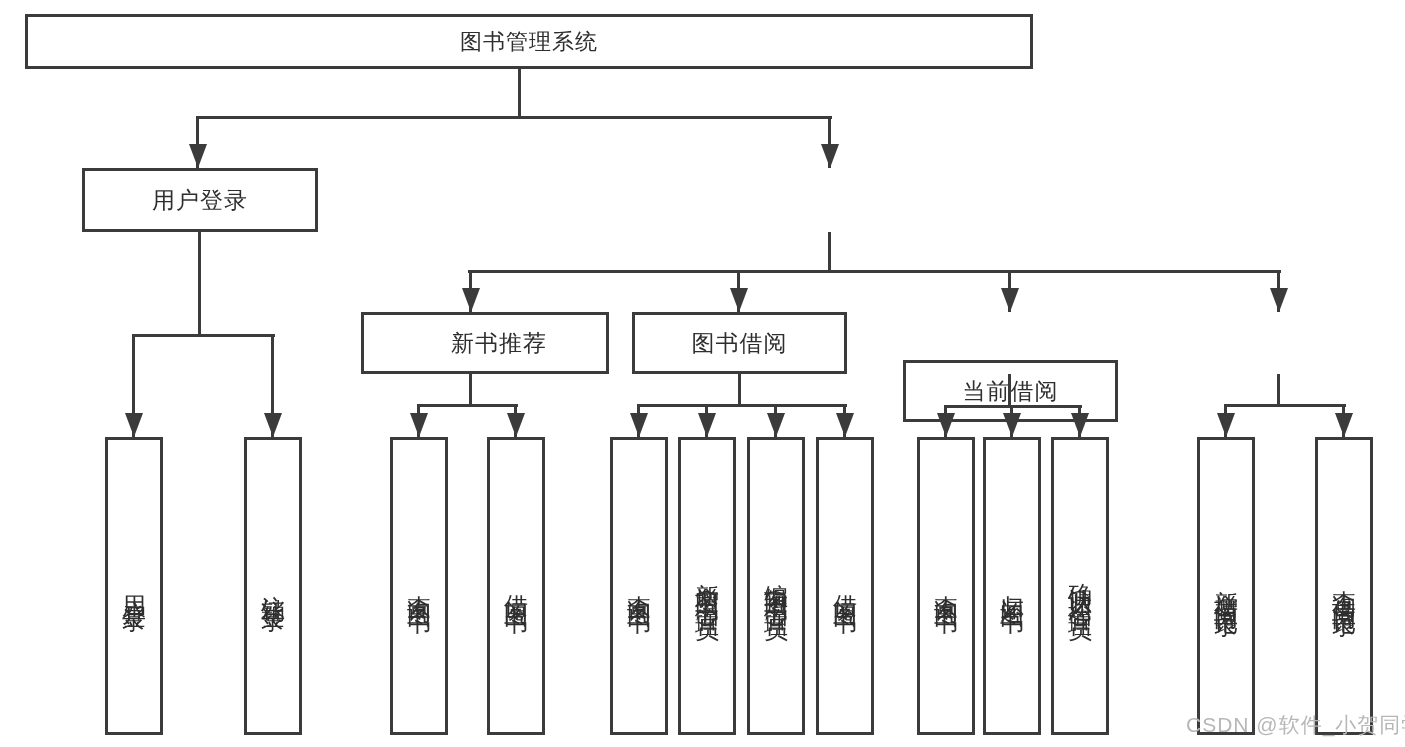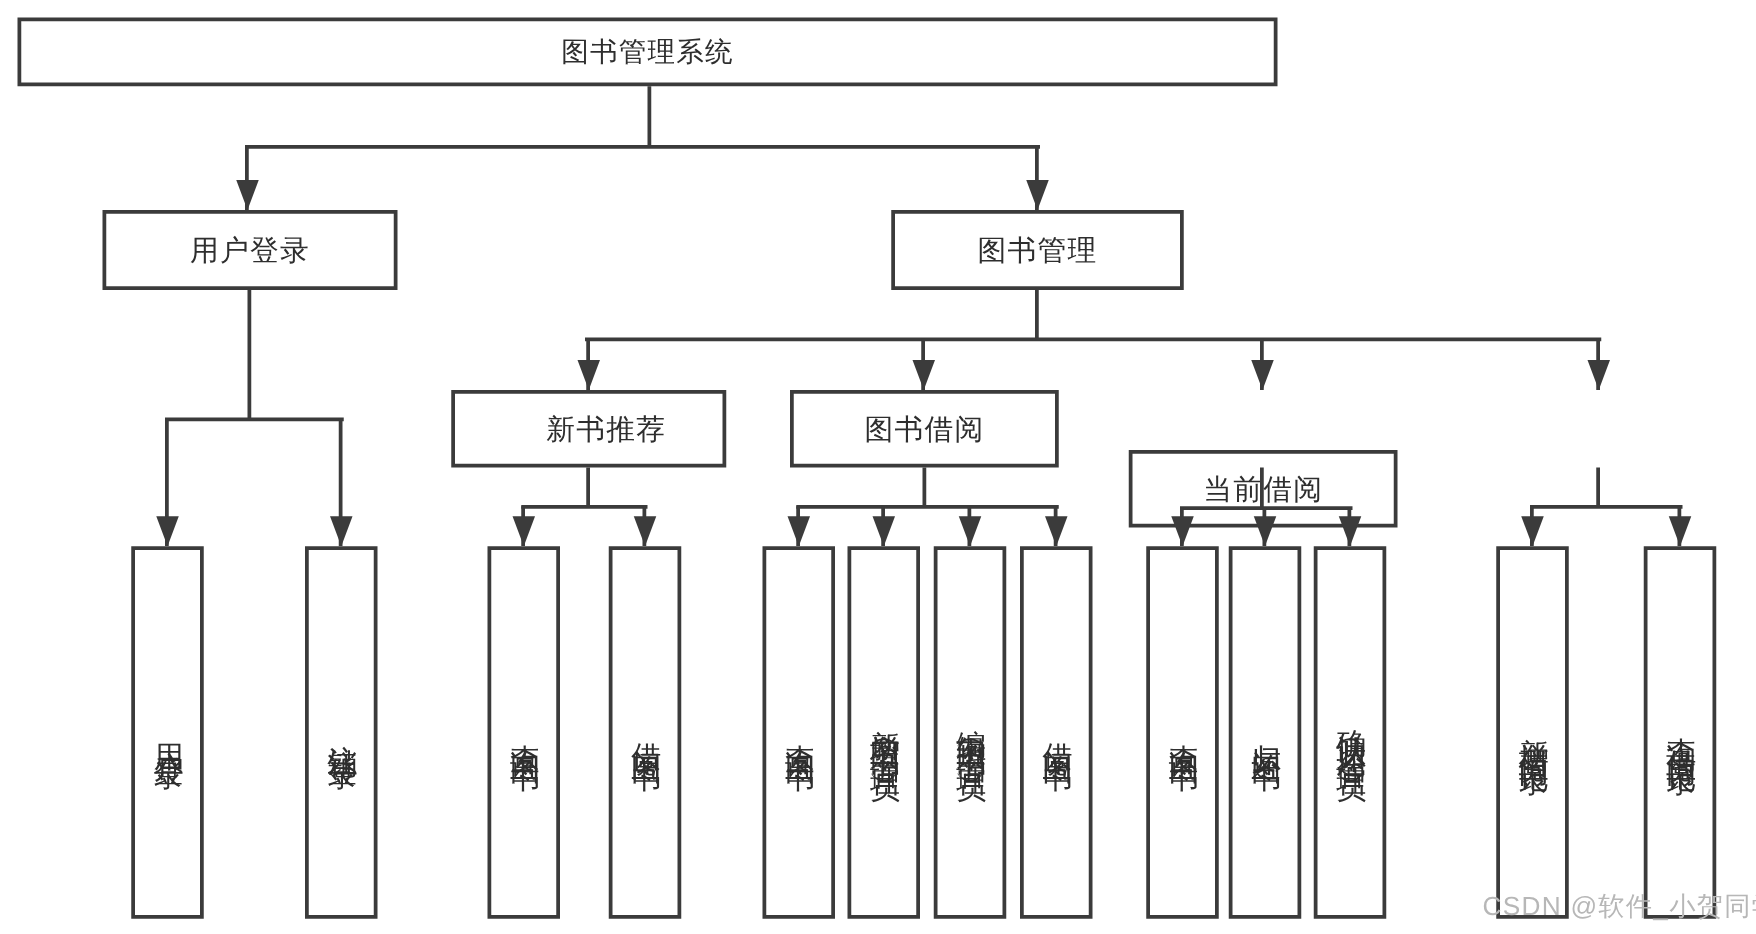--- a/index.html
+++ b/index.html
@@ -63,49 +63,46 @@
     letter-spacing:1px;
     z-index:10;
     white-space:nowrap;
   }
 </style>
 </head>
 <body>
 
 <div id="canvas">
 
-  <div class="box root" style="left:14px;top:14px;width:1008px;height:55px;">
+  <div class="box root" style="left:25px;top:14px;width:1008px;height:55px;">
     <span>图书管理系统</span>
   </div>
 
   <div class="vl" style="left:518px;top:69px;height:48px;"></div>
   <div class="hl" style="left:197px;top:116px;width:635px;"></div>
   <div class="arrow" style="left:189px;top:116px;height:52px;"></div>
   <div class="arrow" style="left:821px;top:116px;height:52px;"></div>
 
   <div class="box" style="left:82px;top:168px;width:236px;height:64px;">
     <span>用户登录</span>
-  </div>
-  <div class="box" style="left:713px;top:168px;width:234px;height:64px;">
-    <span>图书管理</span>
   </div>
 
   <div class="vl" style="left:198px;top:232px;height:103px;"></div>
   <div class="hl" style="left:132px;top:334px;width:143px;"></div>
   <div class="arrow" style="left:125px;top:335px;height:102px;"></div>
   <div class="arrow" style="left:264px;top:335px;height:102px;"></div>
 
   <div class="vl" style="left:828px;top:232px;height:40px;"></div>
   <div class="hl" style="left:468px;top:270px;width:813px;"></div>
   <div class="arrow" style="left:462px;top:271px;height:41px;"></div>
   <div class="arrow" style="left:730px;top:271px;height:41px;"></div>
   <div class="arrow" style="left:1001px;top:271px;height:41px;"></div>
   <div class="arrow" style="left:1270px;top:271px;height:41px;"></div>
 
-  <div class="box" style="left:361px;top:312px;width:220px;height:62px;padding-left:28px;">
+  <div class="box" style="left:361px;top:312px;width:248px;height:62px;padding-left:28px;">
     <span>新书推荐</span>
   </div>
   <div class="box" style="left:632px;top:312px;width:215px;height:62px;">
     <span>图书借阅</span>
   </div>
   <div class="box" style="left:903px;top:312px;width:215px;height:62px;margin-top:48px;">
     <span>当前借阅</span>
   </div>
 
   <div class="vl" style="left:469px;top:374px;height:32px;"></div>

